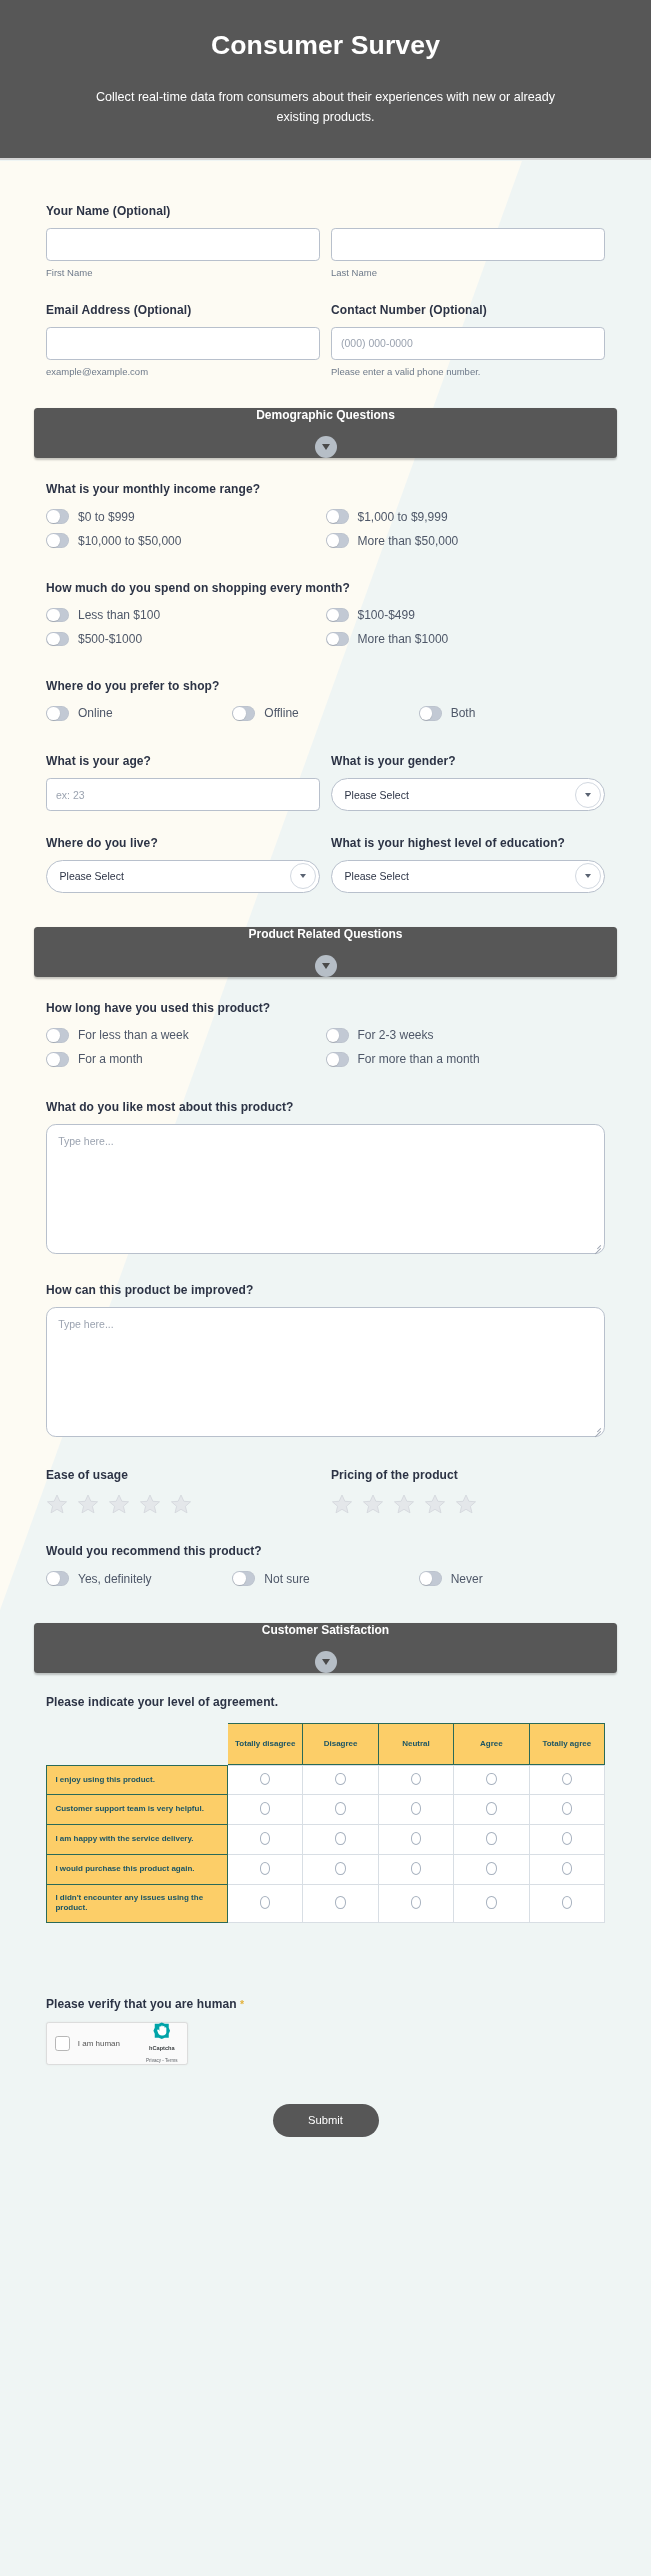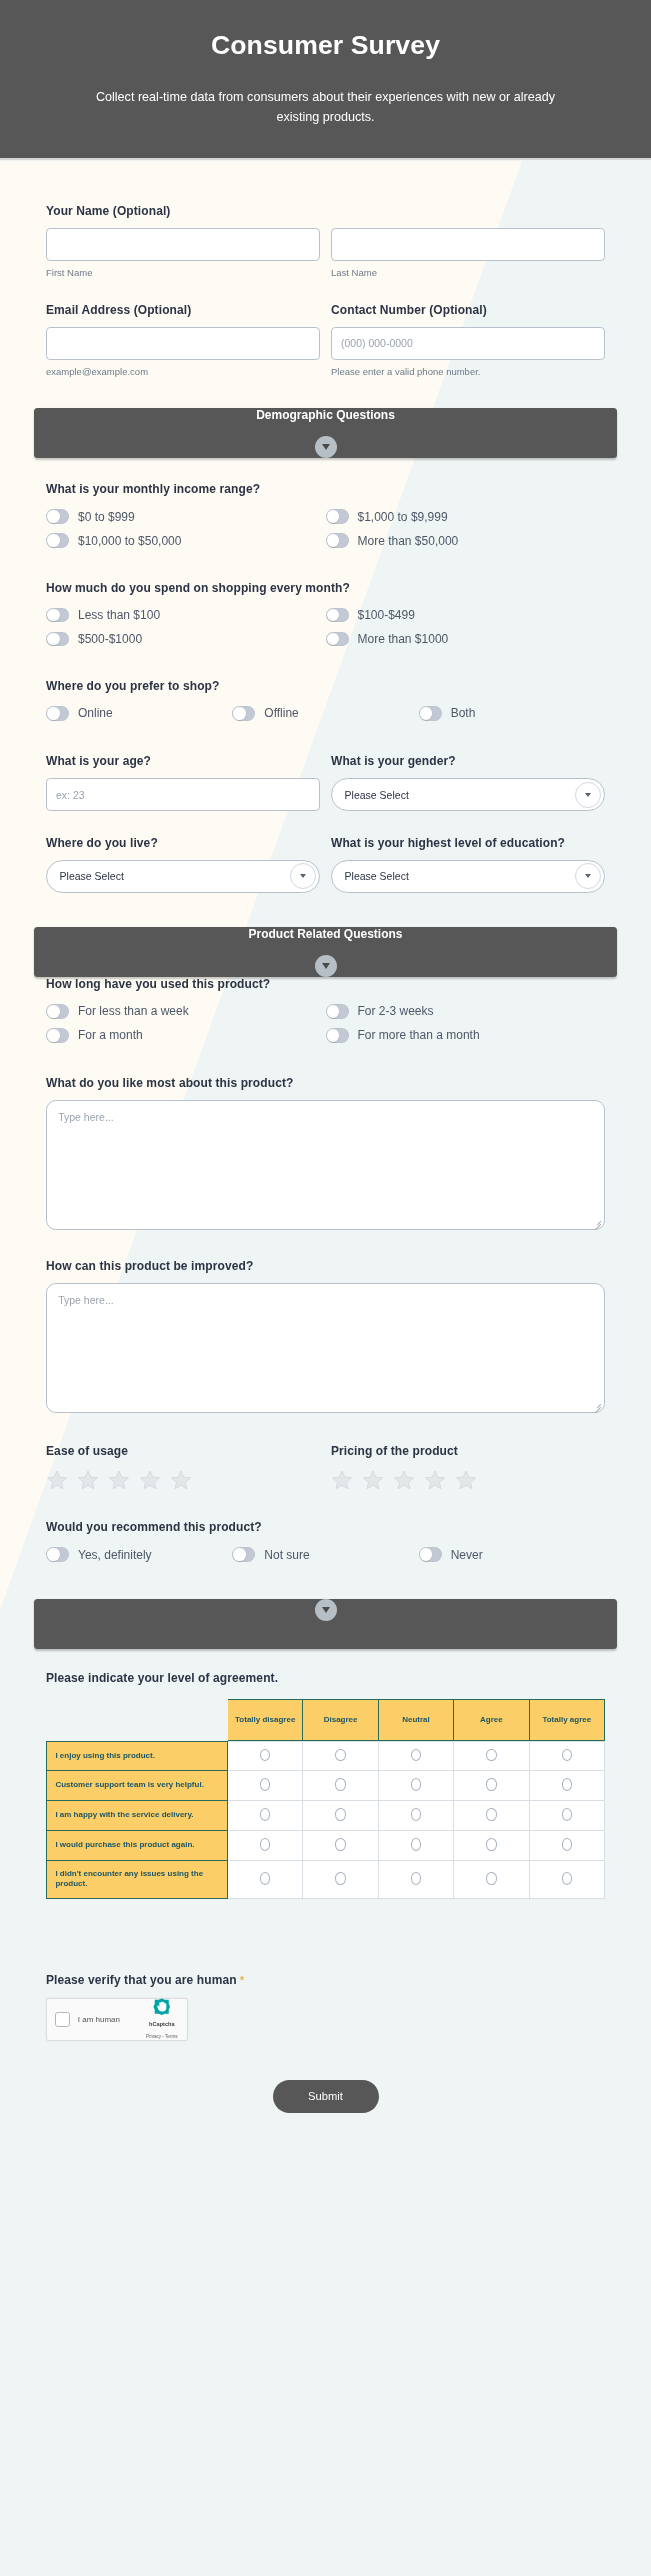--- a/index.html
+++ b/index.html
@@ -485,21 +485,21 @@
     </div>
   </div>
 
   <div class="section-bar" style="margin-top:34px;">
     <div class="section-title">Product Related Questions</div>
     <div class="collapse-circle">
         <i class="caret-dn"></i>
       </div>
   </div>
 
-  <div class="content" style="">
+  <div class="content" style="padding-top:24px;">
 
     <div>
       <div class="qlabel">How long have you used this product?</div>
       <div class="opts" style="margin-top:8.4px;">
         <div class="opt" style="width:50%;">
           <span class="switch"></span>
           <span class="opt-text">For less than a week</span>
         </div>
         <div class="opt" style="width:50%;">
           <span class="switch"></span>
@@ -594,20 +594,21 @@
         </div>
         <div class="opt" style="width:33.33%;">
           <span class="switch"></span>
           <span class="opt-text">Never</span>
         </div>
       </div>
     </div>
   </div>
 
   <div class="section-bar" style="margin-top:32px;">
+    <div class="section-title">Customer Satisfaction</div>
     <div class="collapse-circle">
         <i class="caret-dn"></i>
       </div>
   </div>
 
   <div class="content" style="padding-top:22.4px;">
     <div class="qlabel">Please indicate your level of agreement.</div>
 
     <table class="matrix" style="margin-top:14px;">
       <thead>

